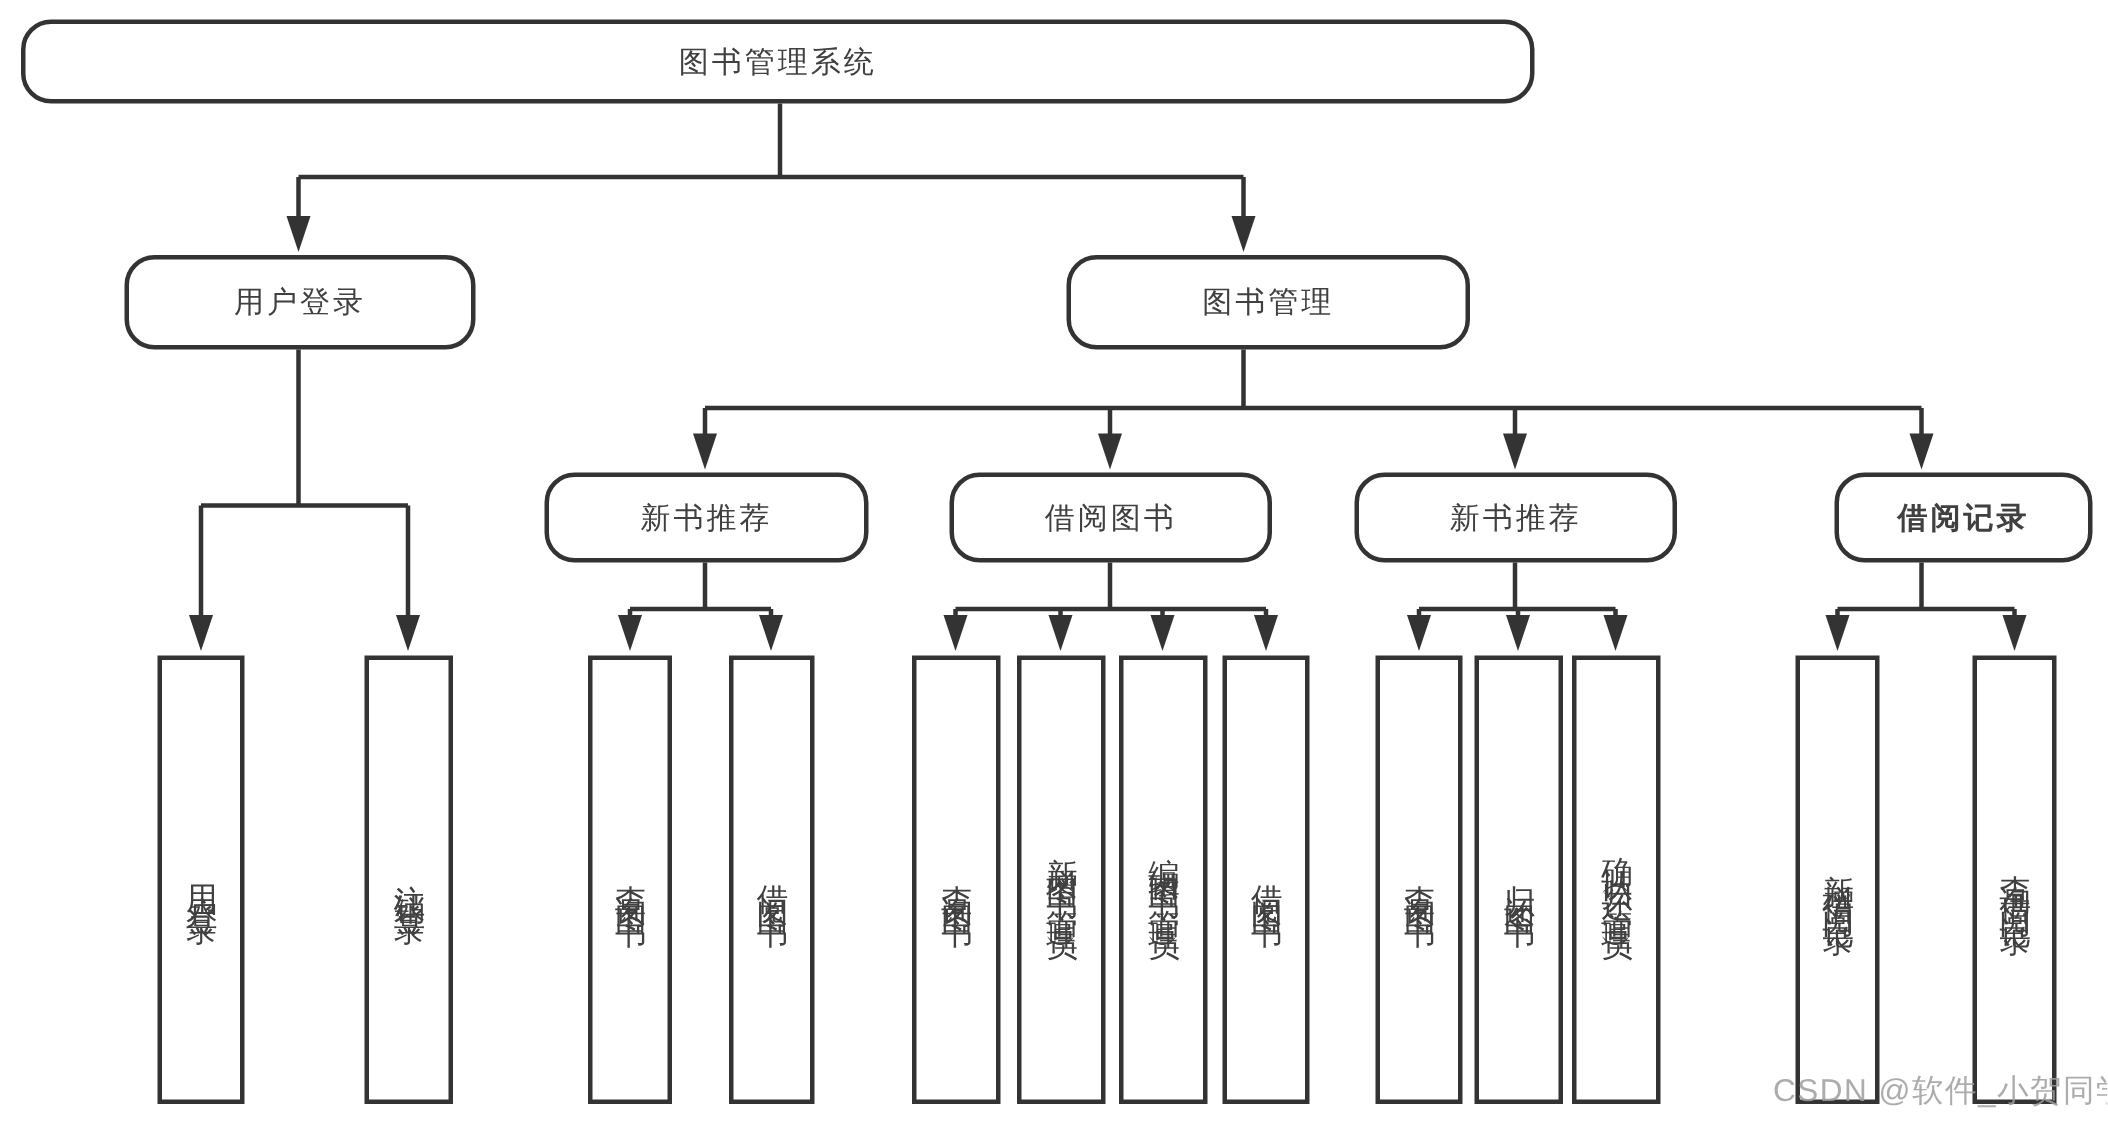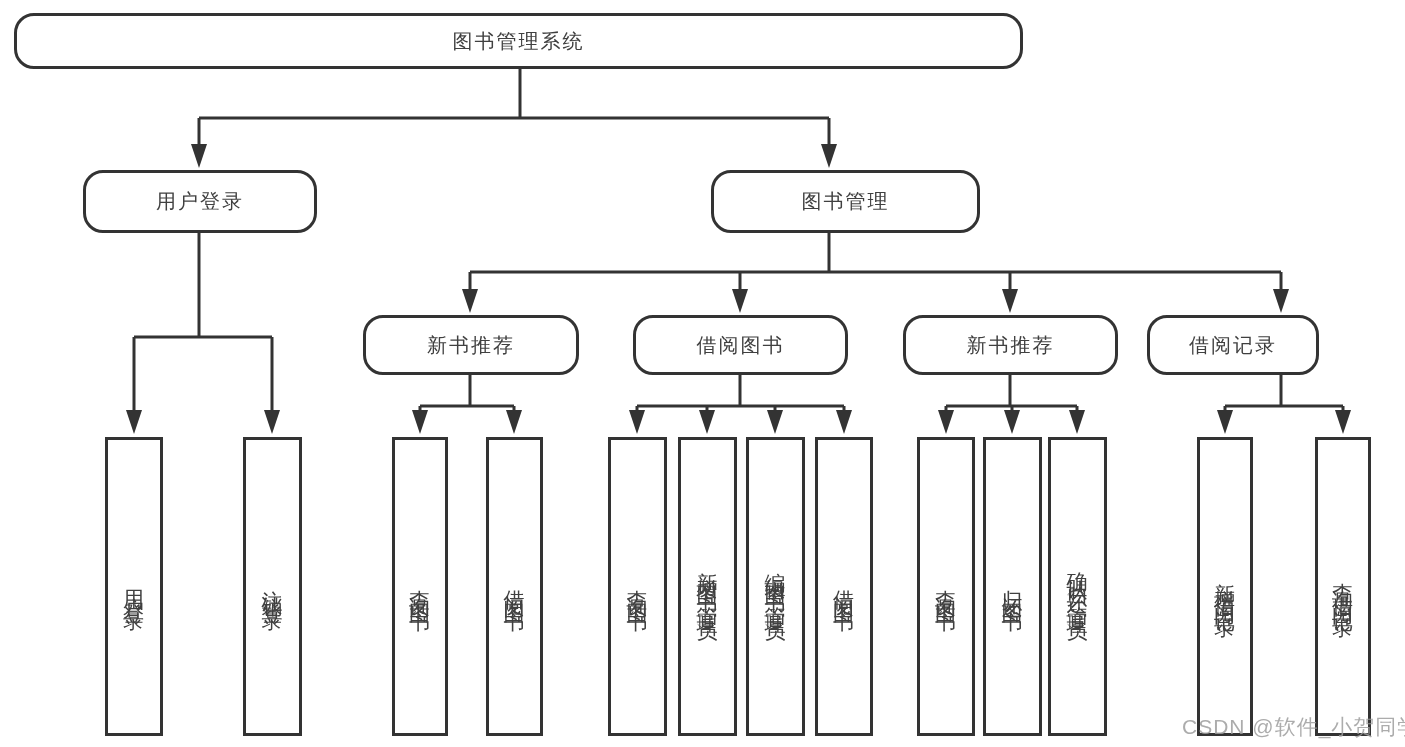--- a/index.html
+++ b/index.html
@@ -132,21 +132,21 @@
   </svg>
 
   <div class="node h-node" style="left:14px; top:13px; width:1009px; height:56px;">图书管理系统</div>
 
   <div class="node h-node lvl2" style="left:83px; width:234px;">用户登录</div>
   <div class="node h-node lvl2" style="left:711px; width:269px;">图书管理</div>
 
   <div class="node h-node lvl3" style="left:363px; width:216px;">新书推荐</div>
   <div class="node h-node lvl3" style="left:633px; width:215px;">借阅图书</div>
   <div class="node h-node lvl3" style="left:903px; width:215px;">新书推荐</div>
-  <div class="node h-node lvl3" style="left:1147px; width:172px;">借阅记录</div>
+  <div class="node h-node lvl3" style="left:1223px; width:172px;font-weight:bold;">借阅记录</div>
 
   <div class="node v-node leaf" style="left:105px; width:58px;">用户登录</div>
   <div class="node v-node leaf" style="left:243px; width:59px;">注销登录</div>
 
   <div class="node v-node leaf" style="left:392px; width:56px;">查询图书</div>
   <div class="node v-node leaf" style="left:486px; width:57px;">借阅图书</div>
 
   <div class="node v-node leaf" style="left:608px; width:59px;">查询图书</div>
   <div class="node v-node leaf" style="left:678px; width:59px;">新增图书（管理员）</div>
   <div class="node v-node leaf" style="left:746px; width:59px;">编辑图书（管理员）</div>

